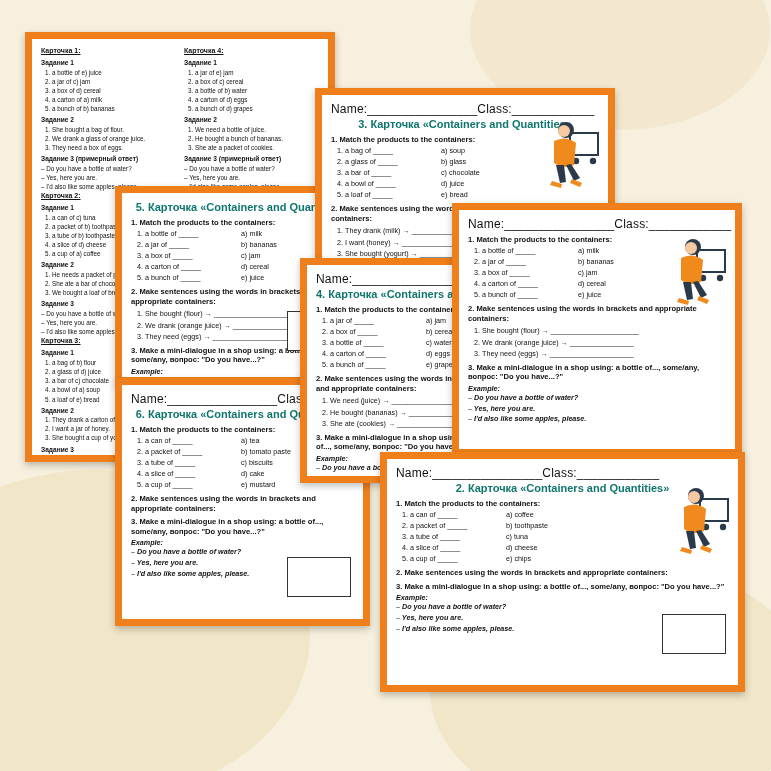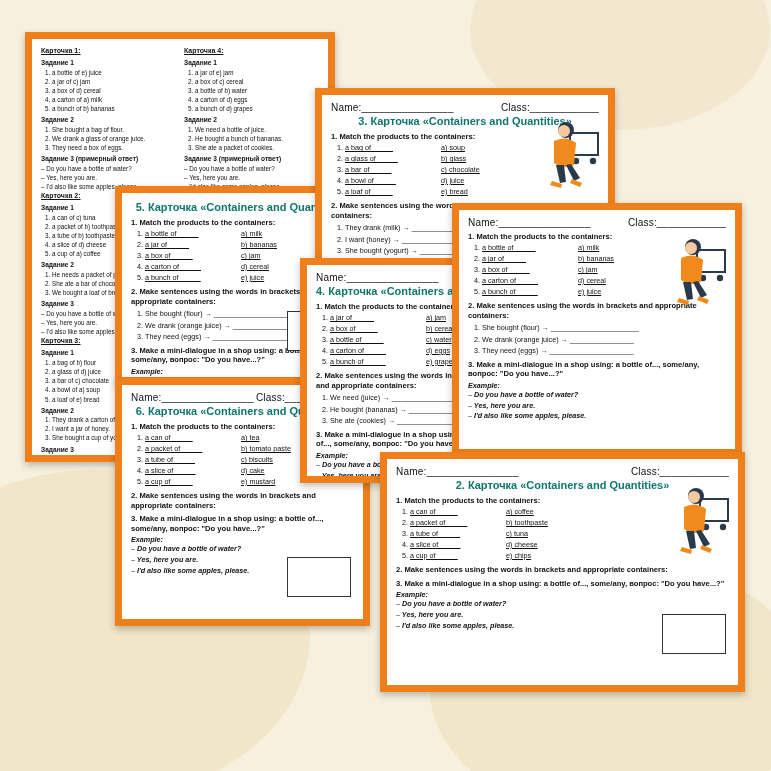--- a/index.html
+++ b/index.html
@@ -25,40 +25,40 @@
   }
   .sheet{
     background:#ffffff;
     width:100%;height:100%;
     box-sizing:border-box;
     padding:7px 9px;
     overflow:hidden;
     position:relative;
   }
   .nameline{
-    display:flex;justify-content:space-between;
-    font-size:10px;color:#111;margin-bottom:2px;
+    display:flex;
+    font-size:12px;color:#111;margin-bottom:2px;
   }
   .nameline span{letter-spacing:.2px;}
   .ttl{
     text-align:center;
     font-size:11px;
     font-weight:bold;
     color:#0f766e;
     margin:1px 0 5px 0;
     white-space:nowrap;
   }
   .sec{
     font-size:7.6px;font-weight:bold;color:#111;margin:4px 0 2px 0;line-height:1.25;
   }
   ol.match{
     margin:0;padding:0 0 0 14px;font-size:7.2px;color:#111;line-height:1.5;
   }
   ol.match li{padding:0;}
-  .row{display:flex;text-decoration:underline;}
+  .row{display:flex;}
   .row .l{width:96px;}
   .row .r{}
   ol.sent{
     margin:0;padding:0 0 0 14px;font-size:7.2px;color:#111;line-height:1.55;
   }
   .ex{font-size:7.2px;font-style:italic;font-weight:bold;color:#111;margin-top:2px;}
   .dlg{font-size:7.2px;font-style:italic;font-weight:bold;color:#111;line-height:1.5;}
   .answerbox{
     position:absolute;right:12px;
     width:62px;height:38px;border:1px solid #333;background:#fff;

